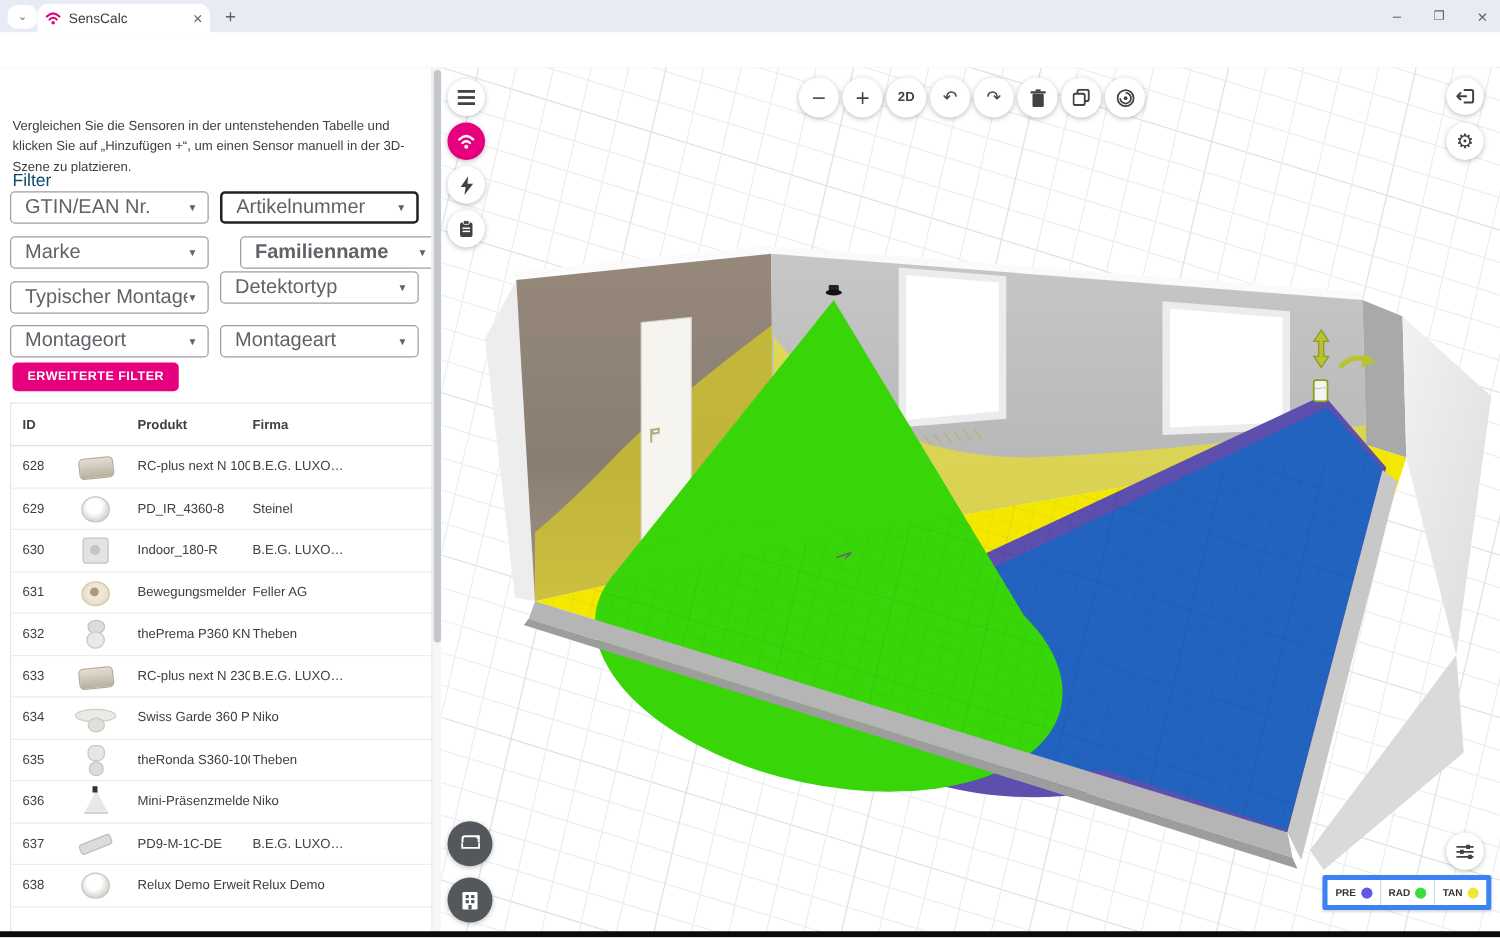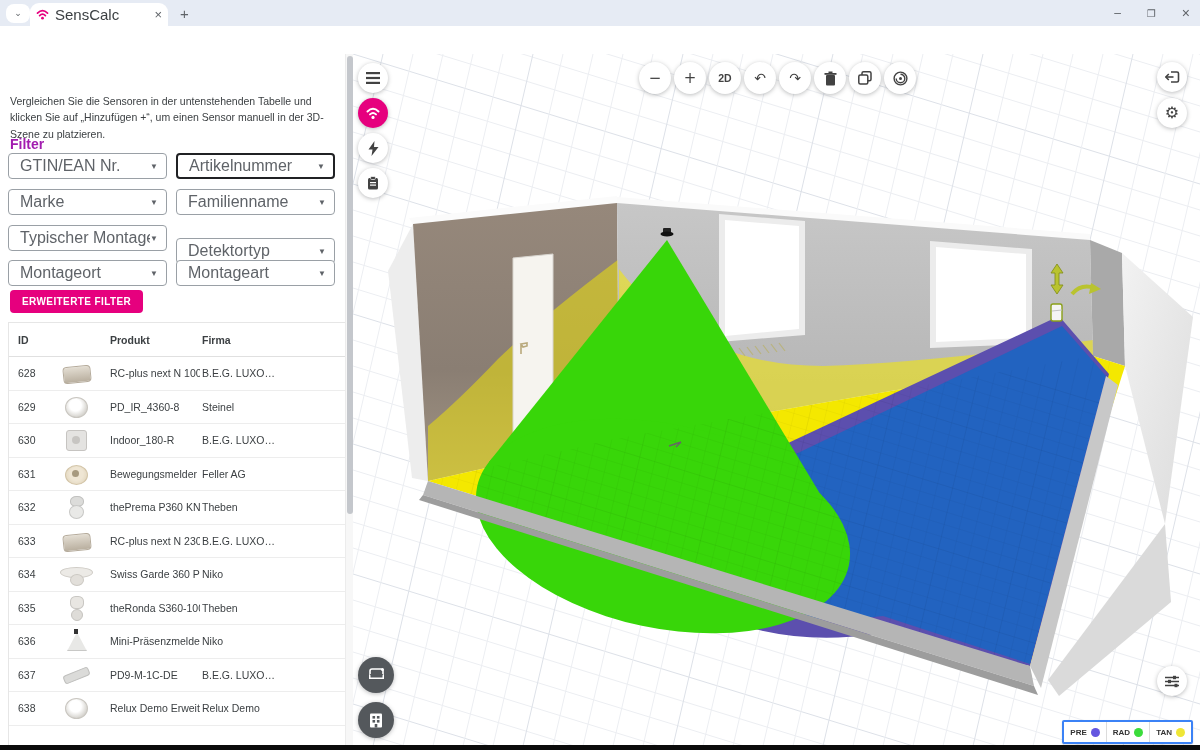--- a/index.html
+++ b/index.html
@@ -5,21 +5,21 @@
   html,body{margin:0;padding:0;background:#fff;}
   #screen{position:relative;width:1200px;height:750px;overflow:hidden;
           font-family:"Liberation Sans",sans-serif;background:#fff;}
 
   
   #tabstrip{position:absolute;left:0;top:0;width:1200px;height:26px;background:#e6ebf4;}
   #tabsearch{position:absolute;left:6px;top:4px;width:24px;height:19px;background:#fff;border-radius:8px;
              color:#5f6368;font-size:9px;text-align:center;line-height:19px;}
   #tab{position:absolute;left:30px;top:3px;width:138px;height:23px;background:#fff;border-radius:9px 9px 0 0;
        display:flex;align-items:center;padding:0 6px;box-sizing:border-box;}
-  #tab .title{font-size:15px;color:#3c4043;flex:1;margin-left:6px;white-space:nowrap;overflow:hidden;}
+  #tab .title{font-size:11px;color:#3c4043;flex:1;margin-left:6px;white-space:nowrap;overflow:hidden;}
   #tab .close{color:#5f6368;font-size:13px;line-height:13px;}
   #newtab{position:absolute;left:180px;top:5px;color:#5f6368;font-size:15px;}
   .winbtns{position:absolute;right:10px;top:0;height:26px;display:flex;gap:26px;align-items:center;color:#5f6368;font-size:12px;}
   #toolbar{position:absolute;left:0;top:26px;width:1200px;height:28px;background:#fff;border-bottom:1px solid #dfe1e5;}
   .navic{position:absolute;top:31px;color:#5f6368;font-size:14px;font-family:"DejaVu Sans",sans-serif;}
   #omnibox{position:absolute;left:84px;top:30px;width:984px;height:21px;background:#eef1f6;border-radius:11px;
            display:flex;align-items:center;padding:0 10px;box-sizing:border-box;}
   #omnibox .url{font-size:11.5px;color:#202124;flex:1;margin-left:8px;}
   .obicon{display:inline-flex;margin-left:14px;}
   .extarea{position:absolute;top:30px;display:flex;align-items:center;gap:9px;}
@@ -31,21 +31,21 @@
   .avatar:before{content:"";position:absolute;left:5.5px;top:3px;width:8px;height:8px;border-radius:50%;background:#555;}
   .avatar:after{content:"";position:absolute;left:2.5px;top:11px;width:14px;height:9px;border-radius:50%;background:#555;}
   .kebab{color:#5f6368;font-size:13px;letter-spacing:0;}
 
   
   #panel{position:absolute;left:0;top:54px;width:345px;height:692px;background:#fff;overflow:hidden;}
   #panel .hdr{position:absolute;left:0;top:0;width:345px;height:30px;border-bottom:1px solid #e8e8e8;}
   #panel .hdr .t{position:absolute;left:10px;top:6px;font-size:15px;font-weight:bold;color:#e6007e;}
   #panel .hdr .x{position:absolute;right:10px;top:5px;font-size:15px;color:#555;font-family:"DejaVu Sans",sans-serif;}
   #panel .desc{position:absolute;left:10px;top:39px;width:322px;font-size:10.5px;line-height:1.55;color:#3c4043;}
-  #panel .fhead{position:absolute;left:10px;top:82px;font-size:14px;font-weight:bold;color:#a21caf;}
+  #panel .fhead{position:absolute;left:10px;top:82px;font-size:14px;font-weight:normal;color:#0c4a6e;}
   .selbox{position:absolute;height:26px;width:159px;border:1px solid #9aa0a6;border-radius:4px;box-sizing:border-box;
           display:flex;align-items:center;padding:0 8px 0 11px;background:#fff;}
   .selbox.focused{border:2px solid #202124;}
   .selbox .lbl{flex:1;font-size:16px;color:#5f6368;white-space:nowrap;overflow:hidden;}
   .selbox .car{font-size:8px;color:#5f6368;}
   #advbtn{position:absolute;left:10px;top:236px;height:23px;background:#e6007e;color:#fff;border:none;border-radius:4px;
           font-size:10px;font-weight:bold;letter-spacing:.4px;padding:0 12px;font-family:"Liberation Sans",sans-serif;}
   #stable{position:absolute;left:8px;top:268px;width:355px;height:424px;border:1px solid #e6e6e6;border-bottom:none;box-sizing:border-box;}
   .trow{position:relative;height:32.5px;border-bottom:1px solid #ededed;font-size:10.5px;color:#3c4043;}
   .trow.head{height:33px;border-bottom:1px solid #e0e0e0;font-weight:bold;}
@@ -82,21 +82,21 @@
   
   #view{position:absolute;left:353px;top:54px;width:847px;height:692px;background:#fff;}
   .circ{position:absolute;background:#fff;border-radius:50%;box-shadow:0 1px 4px rgba(60,64,67,.35);
         display:flex;align-items:center;justify-content:center;color:#424242;}
   .circ.b32{width:32px;height:32px;}
   .circ.b30{width:30px;height:30px;}
   .circ.pink{background:#e6007e;color:#fff;}
   .circ.dark{background:#54585c;color:#fff;width:36px;height:36px;}
   .glyph{font-family:"DejaVu Sans",sans-serif;font-size:15px;line-height:1;}
   .lbl2d{font-size:10.5px;font-weight:bold;color:#424242;}
-  #legend{position:absolute;right:7px;bottom:2px;height:20px;background:#fff;border:2px solid #3b82f6;border-radius:2px;
+  #legend{position:absolute;right:7px;bottom:18px;height:20px;background:#fff;border:4px solid #3b82f6;border-radius:2px;
           display:flex;align-items:stretch;box-shadow:0 1px 2px rgba(0,0,0,.15);}
   #legend .cell{display:flex;align-items:center;gap:4px;padding:0 6px;border-left:1px solid #dcdcdc;}
   #legend .cell:first-child{border-left:none;}
   #legend .cell span{font-size:8px;font-weight:bold;color:#333;}
   #legend .dot{width:9px;height:9px;border-radius:50%;}
   #blackbar{position:absolute;left:0;top:745px;width:1200px;height:5px;background:#0b0b0b;}
 </style>
 </head>
 <body>
 <div id="screen">
@@ -174,29 +174,29 @@
         <span class="car">▼</span>
       </div>
     <div class="selbox focused" style="left:176px;top:99px;">
       <span class="lbl">Artikelnummer</span>
         <span class="car">▼</span>
       </div>
     <div class="selbox" style="left:8px;top:135px;">
       <span class="lbl">Marke</span>
         <span class="car">▼</span>
       </div>
-    <div class="selbox" style="left:176px;top:135px;">
+    <div class="selbox" style="left:192px;top:135px;font-weight:bold;">
       <span class="lbl">Familienname</span>
         <span class="car">▼</span>
       </div>
     <div class="selbox" style="left:8px;top:171px;">
       <span class="lbl">Typischer Montageort</span>
         <span class="car">▼</span>
       </div>
-    <div class="selbox" style="left:176px;top:184px;justify-content:space-between;">
+    <div class="selbox" style="left:176px;top:163px;justify-content:space-between;">
       <span class="lbl">Detektortyp</span>
         <span class="car">▼</span>
       </div>
     <div class="selbox" style="left:8px;top:206px;">
       <span class="lbl">Montageort</span>
         <span class="car">▼</span>
       </div>
     <div class="selbox" style="left:176px;top:206px;">
       <span class="lbl">Montageart</span>
         <span class="car">▼</span>

